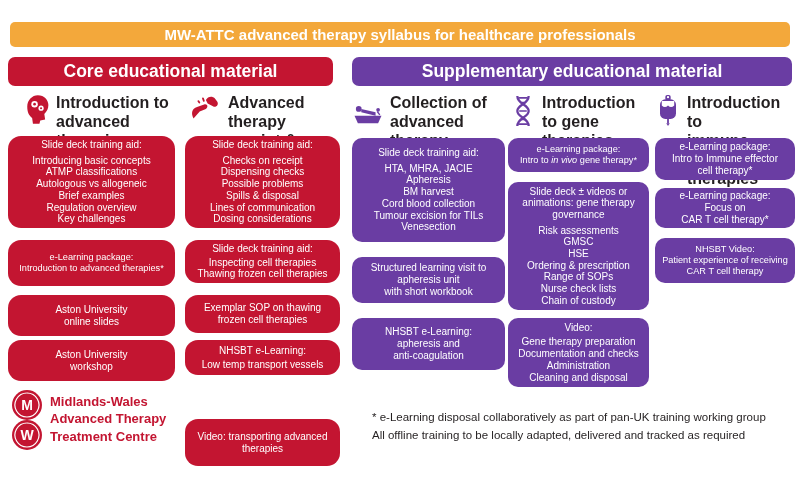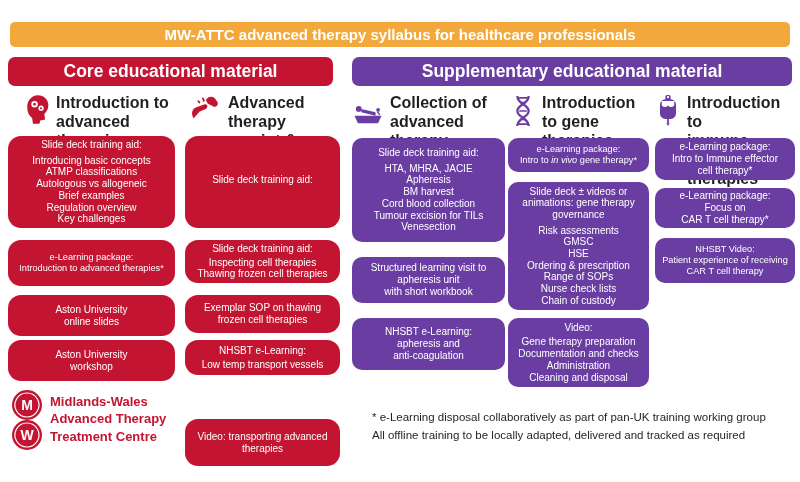--- a/index.html
+++ b/index.html
@@ -98,20 +98,26 @@
         <rect x="14" y="3" width="2" height="5" rx="1" transform="rotate(-20 15 5)" fill="#C31531"></rect>
         <rect x="9" y="6" width="2" height="4" rx="1" transform="rotate(-35 10 8)" fill="#C31531"></rect>
       </svg>
     </span>
     <span class="txt" style="margin-left:8px;">Advanced therapy
 receipt &amp; handling</span>
   </div>
 
   <div class="box red" style="left:185px; top:136px; width:155px; height:92px;">
     <div class="box-title">Slide deck training aid:</div>
+    <div>Checks on receipt
+Dispensing checks
+Possible problems
+Spills &amp; disposal
+Lines of communication
+Dosing considerations</div>
   </div>
   <div class="box red" style="left:185px; top:240px; width:155px; height:43px;">
     <div class="box-title" style="margin-bottom:2px;">Slide deck training aid:</div>
     <div>Inspecting cell therapies
 Thawing frozen cell therapies</div>
   </div>
   <div class="box red" style="left:185px; top:295px; width:155px; height:38px;">
     <div>Exemplar SOP on thawing
 frozen cell therapies</div>
   </div>

